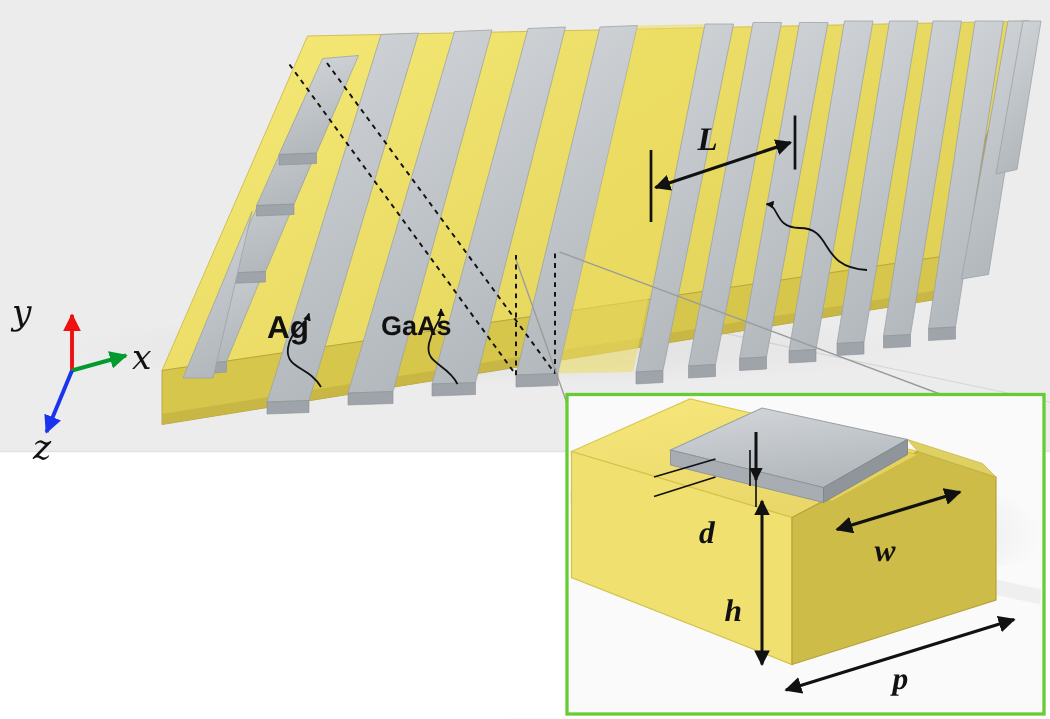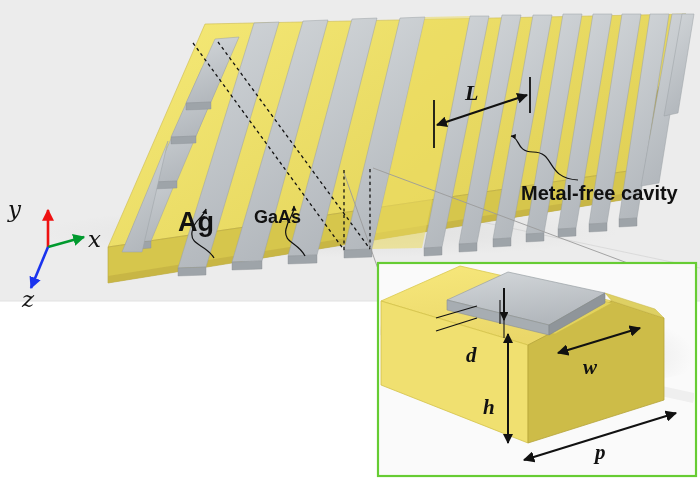--- a/index.html
+++ b/index.html
@@ -272,25 +272,24 @@
           <line x1="558" y1="353" x2="640" y2="328" stroke="#111111" stroke-width="2.2" marker-start="url(#arrHead)" marker-end="url(#arrHead)"></line>
         </g>
 
         <g>
           <line x1="524" y1="460" x2="676" y2="413" stroke="#111111" stroke-width="2.2" marker-start="url(#arrHead)" marker-end="url(#arrHead)"></line>
         </g>
       </g>
     </g>
   </svg>
 
-  <div class="lbl lbl-bold" style="left:178px; top:207px; font-size:27px;">Ag</div>
+  <div class="lbl lbl-bold" style="left:178px; top:207px; font-size:21px;">Ag</div>
 
   <div class="lbl lbl-bold" style="left:254px; top:207px; font-size:18px;">GaAs</div>
 
-  <div class="lbl lbl-bold" style="left:521px; top:182px; font-size:20px;">Metal-free cavity</div>
 
   <div class="lbl lbl-mathvar" style="left:465px; top:80px; font-size:22px;">L</div>
 
   <div class="lbl lbl-axis" style="left:8px; top:196px; font-size:23px; color:#111111;">y</div>
   <div class="lbl lbl-axis" style="left:88px; top:226px; font-size:23px; color:#111111;">x</div>
   <div class="lbl lbl-axis" style="left:22px; top:286px; font-size:23px; color:#111111;">z</div>
 
   <div class="lbl lbl-mathvar" style="left:466px; top:343px; font-size:21px;">d</div>
   <div class="lbl lbl-mathvar" style="left:483px; top:395px; font-size:21px;">h</div>
   <div class="lbl lbl-mathvar" style="left:583px; top:355px; font-size:21px;">w</div>

